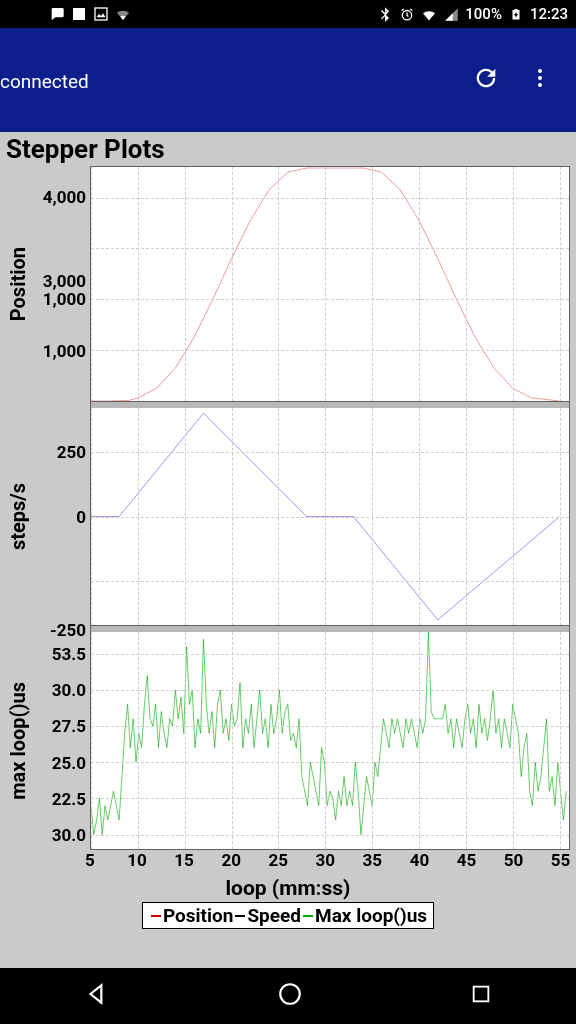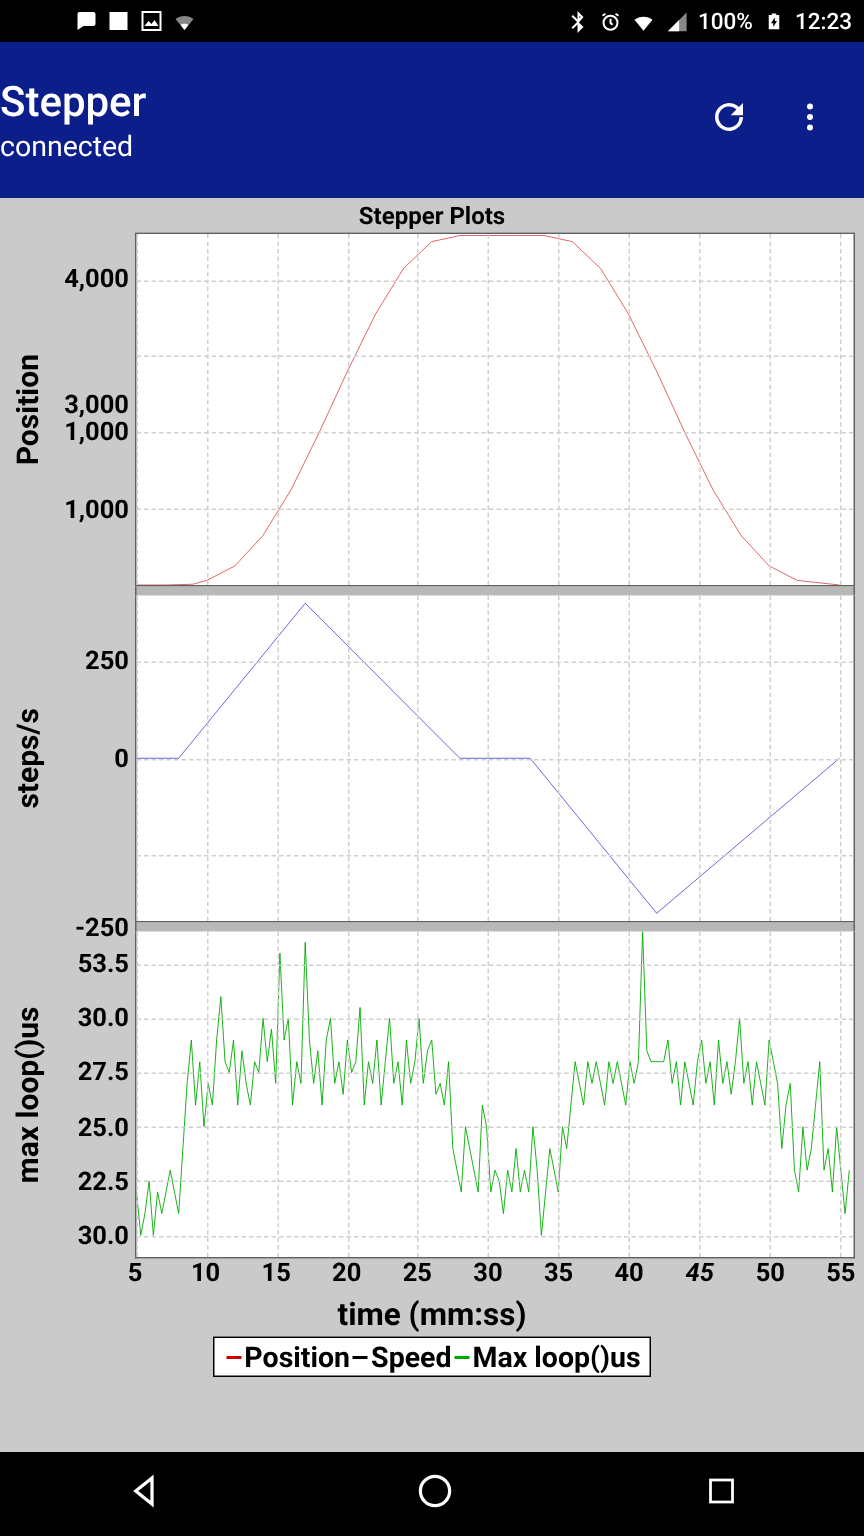--- a/index.html
+++ b/index.html
@@ -18,21 +18,21 @@
   .logo .l1 { font-size: 30px; line-height: 1; }
   .logo .l2 { font-size: 28px; line-height: 1; font-style: italic; font-family: 'Times New Roman', serif;}
   .titles { display: flex; flex-direction: column; justify-content: center; }
   .app-title { font-size: 28px; font-weight: 500; }
   .app-sub { font-size: 19px; color: #ffffff; margin-top: 2px;}
   .app-actions { margin-left: auto; display: flex; gap: 28px; align-items: center; padding-right: 16px;}
   .icon-btn svg { fill: #fff; }
 
   
   .plot-area { flex: 1; background: #cacaca; display: flex; flex-direction: column; padding: 0 6px 4px 6px; }
-  .plots-title { text-align: center; font-weight: bold; font-size: 16px; padding: 2px 0; }
+  .plots-title { font-weight: bold; font-size: 26px; padding: 2px 0; }
 
   .chart-stack { flex: 1; display: flex; flex-direction: column; }
   .chart-row { display: flex; align-items: stretch; }
   .ylabel { width: 24px; display: flex; align-items: center; justify-content: center; font-weight: bold; font-size: 20px; }
   .ylabel span { writing-mode: vertical-rl; transform: rotate(180deg); white-space: nowrap; }
   .yticks { width: 60px; position: relative; }
   .ytick { position: absolute; right: 4px; transform: translateY(-50%); font-size: 17px; font-weight: bold; }
   .plot-box { flex: 1; background: #fff; border: 1px solid #606060; position: relative; }
   .plot-box.mid { border-top: none; }
   .plot-box.bot { border-top: none; }
@@ -114,21 +114,20 @@
           <rect x="9" y="1" width="6" height="3" fill="#fff"></rect>
           <path fill="#000" d="M13 6l-5 8h3v5l5-8h-3V6z"></path>
         </svg>
       </span>
     <span>12:23</span>
   </div>
 </div>
 
 <div class="app-bar">
   <div class="titles">
-    <div class="app-title">Stepper</div>
     <div class="app-sub">connected</div>
   </div>
   <div class="app-actions">
     <span class="icon-btn"><svg width="28" height="28" viewBox="0 0 24 24">
           <path d="M17.65 6.35A8 8 0 1 0 20 12h-2a6 6 0 1 1-1.76-4.24L13 11h7V4l-2.35 2.35z"></path>
         </svg></span>
     <span class="icon-btn"><svg width="24" height="24" viewBox="0 0 24 24">
           <circle cx="12" cy="5" r="2"></circle>
           <circle cx="12" cy="12" r="2"></circle>
           <circle cx="12" cy="19" r="2"></circle>
@@ -254,26 +253,26 @@
         <div class="yticks"></div>
       <div class="xticks" id="xticks">
           <div class="xtick" style="left: 0%;">5</div>
           <div class="xtick" style="left: 9.80392%;">10</div>
           <div class="xtick" style="left: 19.6078%;">15</div>
           <div class="xtick" style="left: 29.4118%;">20</div>
           <div class="xtick" style="left: 39.2157%;">25</div>
           <div class="xtick" style="left: 49.0196%;">30</div>
           <div class="xtick" style="left: 58.8235%;">35</div>
           <div class="xtick" style="left: 68.6275%;">40</div>
-          <div class="xtick" style="left: 78.4314%; font-style: italic;">45</div>
+          <div class="xtick" style="left: 78.4314%;">45</div>
           <div class="xtick" style="left: 88.2353%;">50</div>
           <div class="xtick" style="left: 98.0392%;">55</div>
         </div>
     </div>
-    <div class="xlabel">time (mm:ss)</div>
+    <div class="xlabel">loop (mm:ss)</div>
 
     <div class="legend">
       <div class="legend-box">
         <span class="lg-swatch" style="border-color:#cc0000"></span>
           <span>Position</span>
         <span class="lg-swatch" style="border-color:#000"></span>
           <span>Speed</span>
         <span class="lg-swatch" style="border-color:#00aa00"></span>
           <span>Max loop()us</span>
       </div>

